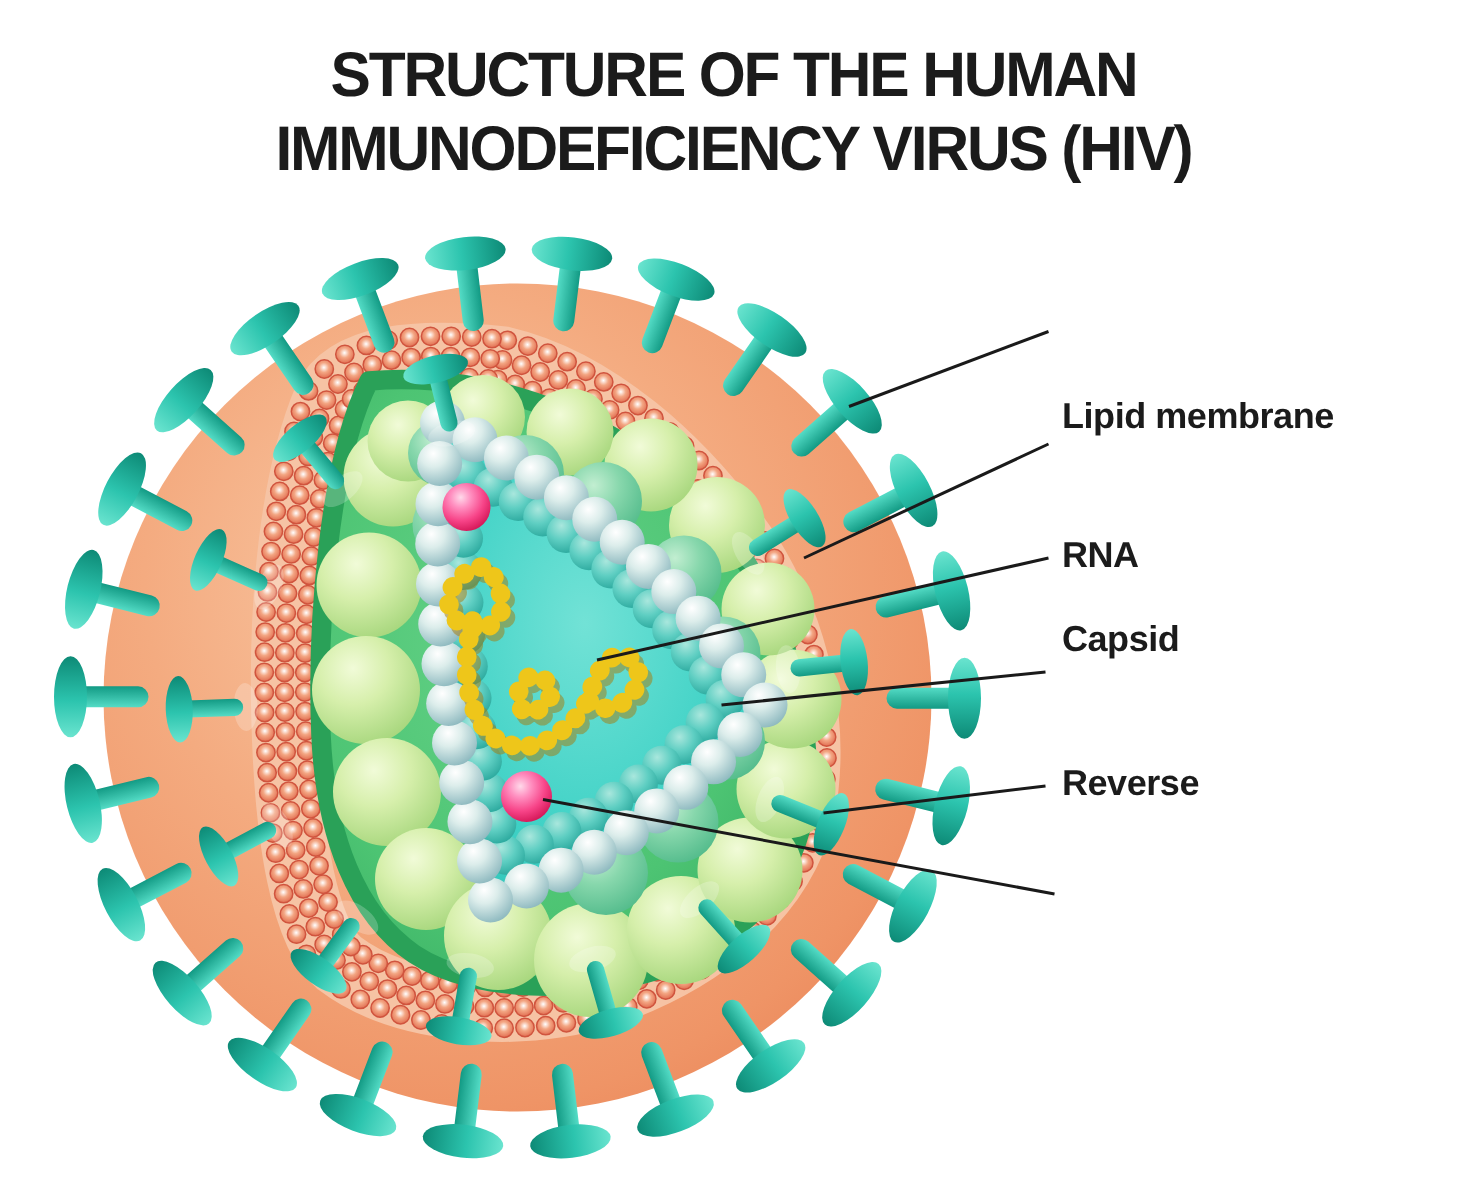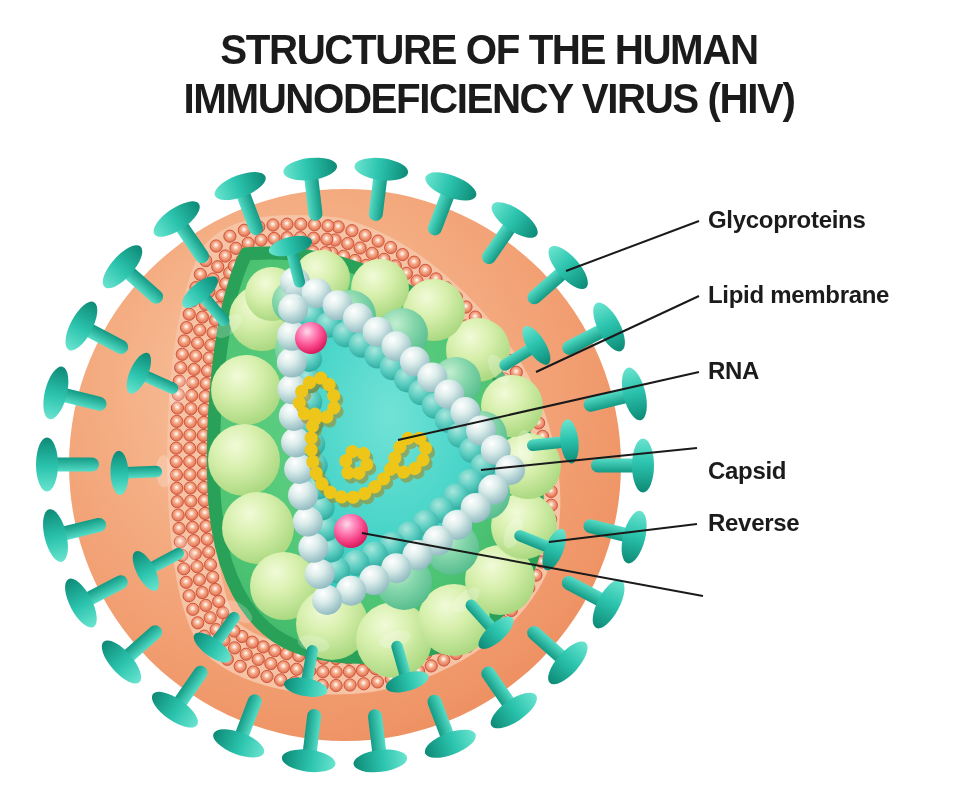--- a/index.html
+++ b/index.html
@@ -684,18 +684,17 @@
       <line class="leader" x1="697" y1="524" x2="549" y2="542"></line>
       <line class="leader" x1="703" y1="596" x2="362" y2="533"></line>
     </g>
   </svg>
 
   <header class="title">
     <div>STRUCTURE OF THE HUMAN</div>
     <div>IMMUNODEFICIENCY VIRUS (HIV)</div>
   </header>
 
-  <div class="label" style="top:206px">Glycoproteins</div>
-  <div class="label" style="top:281px">Lipid membrane</div>
+  <div class="label" style="top:264px">Lipid membrane</div>
   <div class="label" style="top:357px">RNA</div>
-  <div class="label" style="top:457px">Capsid</div>
+  <div class="label" style="top:413px">Capsid</div>
   <div class="label" style="top:509px">Reverse</div>
 </div>
 
 </body></html>

